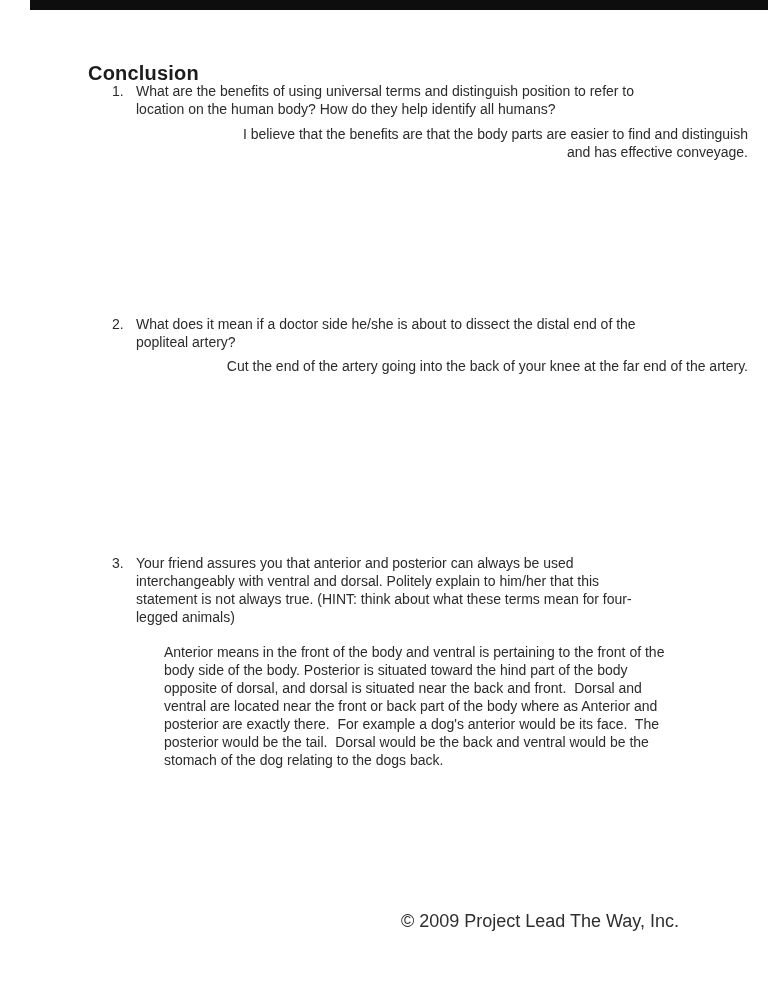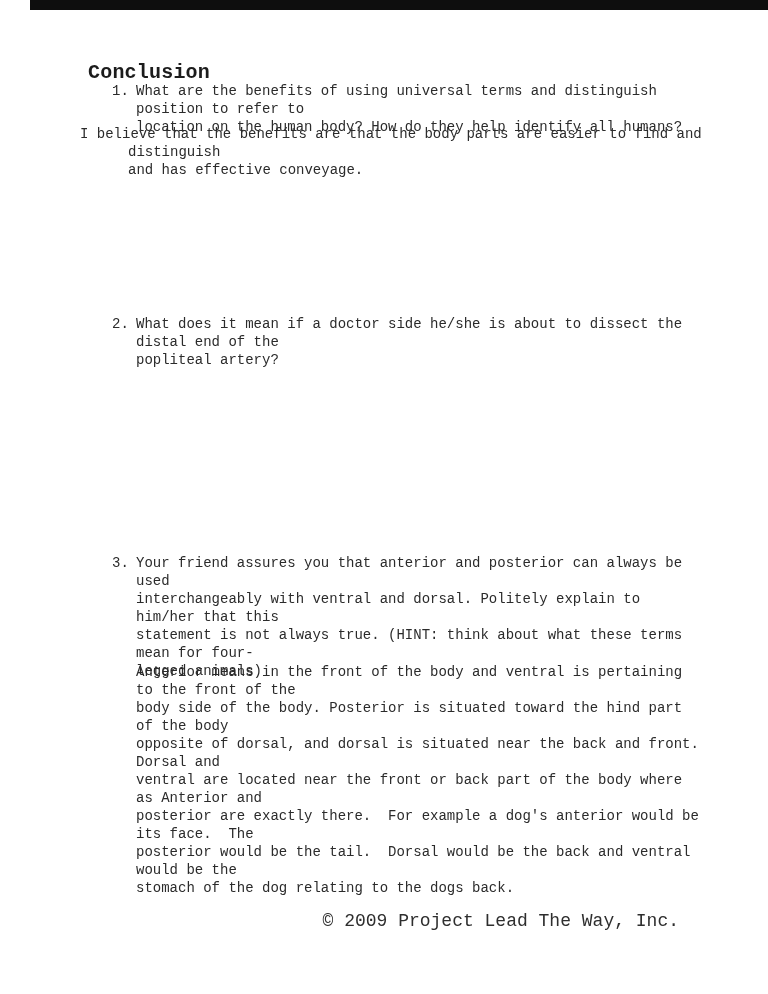--- a/index.html
+++ b/index.html
@@ -2,21 +2,21 @@
 <html><head>
 <meta charset="utf-8">
 <style>
   html, body { margin: 0; padding: 0; background: #ffffff; }
   .page {
     position: relative;
     width: 768px;
     height: 942px;
     background: #ffffff;
     overflow: hidden;
-    font-family: Liberation Mono, monospace;
+    font-family: Liberation Sans, sans-serif;
     color: #2b2b2b;
   }
   .scan-bar {
     position: absolute;
     background: #0e0e0e;
   }
   .scan-bar.top { left: 30px; top: 0; width: 738px; height: 10px; }
   .scan-bar.bottom { left: 30px; top: 986px; width: 738px; height: 8px; }
 
   .doc-title {
@@ -46,34 +46,35 @@
   }
   .qnum { flex: none; width: 24px; white-space: normal; }
   .qtext { width: 566px; }
 
   .q1 { top: 82px; }
   .q2 { top: 315px; }
   .q3 { top: 554px; }
 
   
   .ans-hang {
-    left: 80px;
+    left: 88px;
     width: 612px;
     padding-left: 48px;
     text-indent: -48px;
+    text-align: right;
   }
   .a1 { top: 125px; }
   .a2 { top: 357px; }
 
   
   .ans-indent {
     left: 136px;
     width: 566px;
   }
-  .a3 { top: 663px; }
+  .a3 { top: 643px; margin-left: 28px; }
 
   .footer {
     position: absolute;
     right: 89px;
     top: 913px;
     text-align: right;
     font-size: 18px;
     line-height: 16.5px;
     color: #2e2e2e;
   }
@@ -93,20 +94,21 @@
 location on the human body? How do they help identify all humans?</span>
   </div>
   <div class="block ans-hang a1">I believe that the benefits are that the body parts are easier to find and distinguish
 and has effective conveyage.</div>
 
   <div class="block q q2">
     <span class="qnum">2.</span>
     <span class="qtext">What does it mean if a doctor side he/she is about to dissect the distal end of the
 popliteal artery?</span>
   </div>
+  <div class="block ans-hang a2">Cut the end of the artery going into the back of your knee at the far end of the artery.</div>
 
   <div class="block q q3">
     <span class="qnum">3.</span>
     <span class="qtext">Your friend assures you that anterior and posterior can always be used
 interchangeably with ventral and dorsal. Politely explain to him/her that this
 statement is not always true. (HINT: think about what these terms mean for four-
 legged animals)</span>
   </div>
   <div class="block ans-indent a3">Anterior means in the front of the body and ventral is pertaining to the front of the
 body side of the body. Posterior is situated toward the hind part of the body

